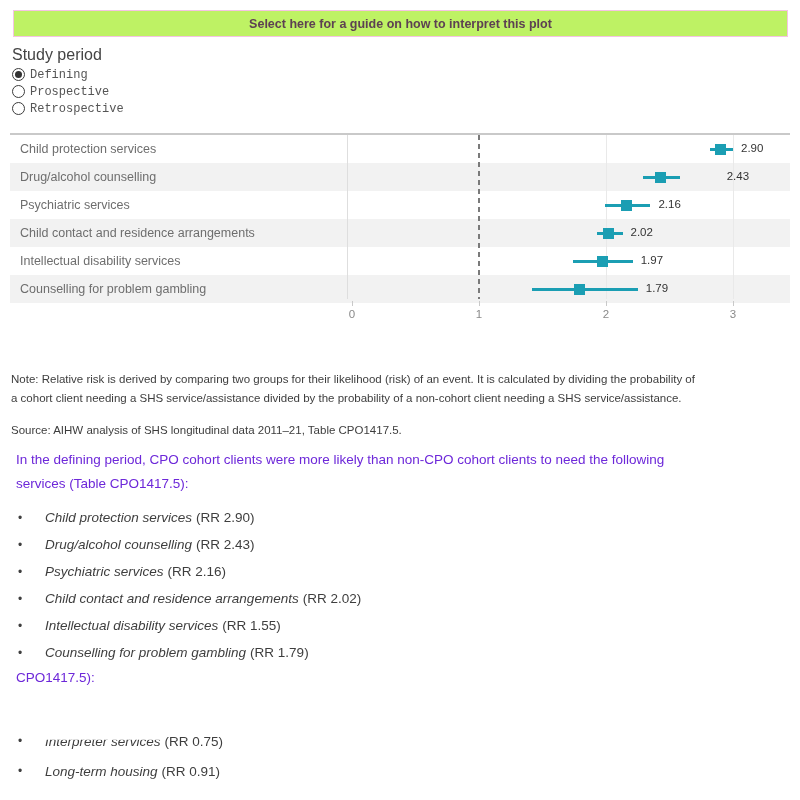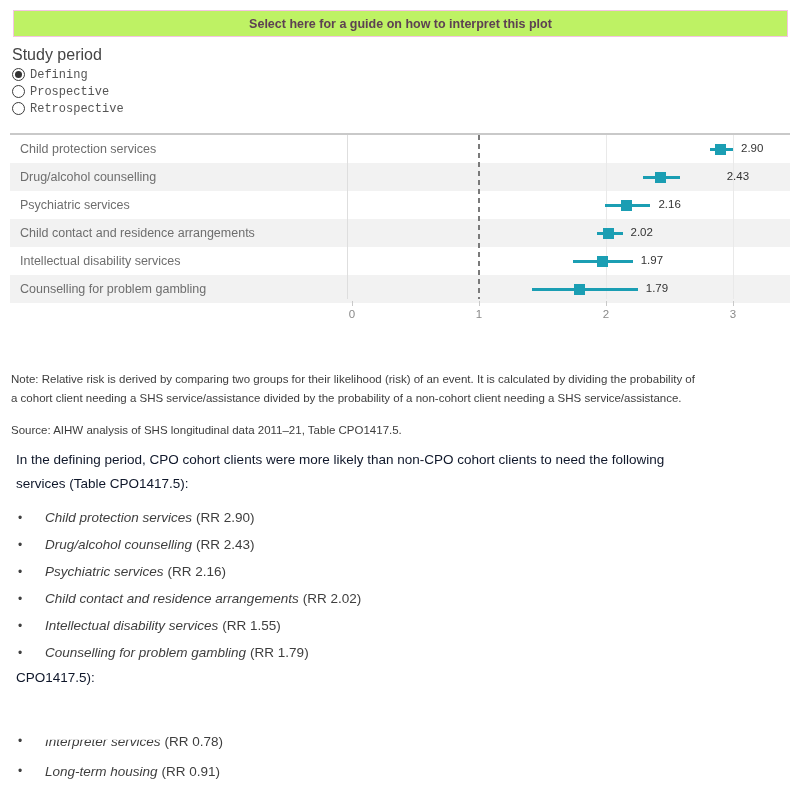--- a/index.html
+++ b/index.html
@@ -40,21 +40,21 @@
   .axis { position: relative; width: 780px; height: 30px; }
   .tick-mark { position: absolute; top: 0; width: 1px; height: 5px; background: #c9c9c9; }
   .tick-label { position: absolute; top: 7px; width: 40px; text-align: center; font-size: 11.5px; color: #8a8a8a; }
 
   
   .note-block { position: absolute; left: 11px; top: 370px; font-size: 11.5px; color: #3d3d3d; }
   .note-block .line { white-space: pre; line-height: 18.5px; }
   .source-block { position: absolute; left: 11px; top: 424px; font-size: 11.5px; color: #3d3d3d; white-space: pre; }
 
   
-  .section-intro { position: absolute; left: 16px; font-size: 13.5px; color: #0f172a; }
+  .section-intro { position: absolute; left: 16px; font-size: 13.5px; color: #6d28d9; }
   .section-intro .line { white-space: pre; line-height: 24px; }
   #sec1-intro { top: 448px; }
   #sec2-intro { top: 666px; }
   .bullet-list { position: absolute; left: 18px; }
   #sec1-bullets { top: 504px; }
   #sec2-bullets { top: 726px; }
   .bullet-item { position: relative; height: 27px; display: flex; align-items: center; font-size: 13.5px; color: #3e3e3e; white-space: pre; }
   #sec2-bullets .bullet-item { height: 30px; }
   .bullet-glyph { width: 27px; font-size: 12px; color: #3e3e3e; flex: none; }
   .service-name { font-style: italic; }
@@ -202,20 +202,20 @@
   </div>
 </div>
 
 <div class="section-intro" id="sec2-intro">
   <div class="line">CPO1417.5):</div>
 </div>
 <div class="bullet-list" id="sec2-bullets">
   <div class="bullet-item">
     <span class="bullet-glyph">•</span>
     <span class="service-name clip-top">Interpreter services</span>
-    <span class="rr-label">(RR 0.78)</span>
+    <span class="rr-label">(RR 0.75)</span>
   </div>
   <div class="bullet-item">
     <span class="bullet-glyph">•</span>
     <span class="service-name">Long-term housing</span>
     <span class="rr-label">(RR 0.91)</span>
   </div>
 </div>
 
 </body></html>

